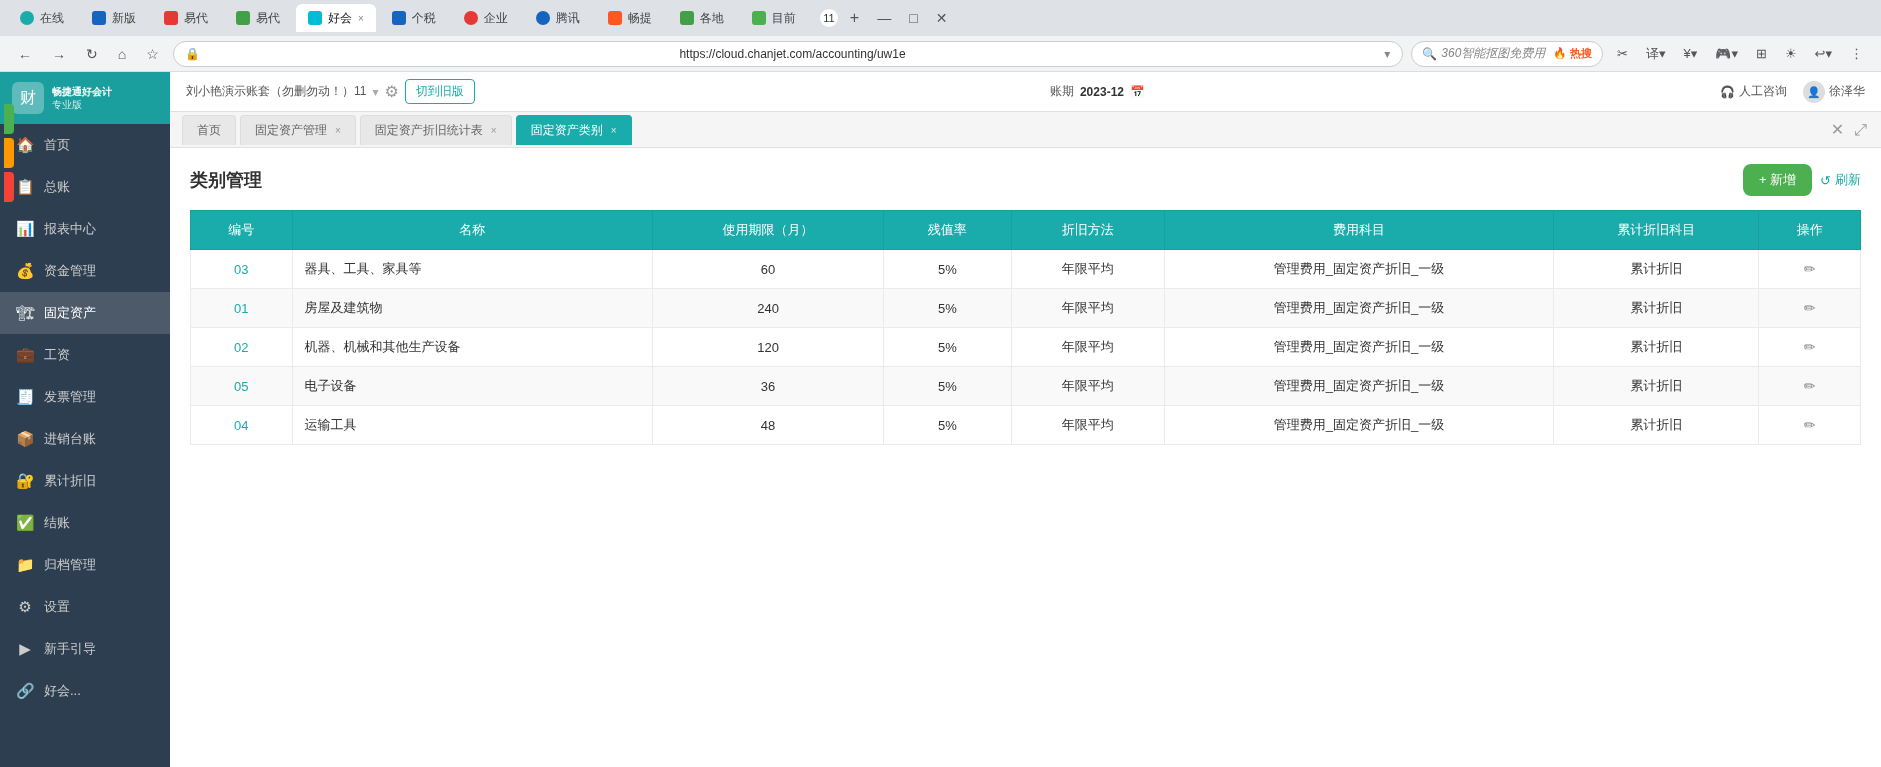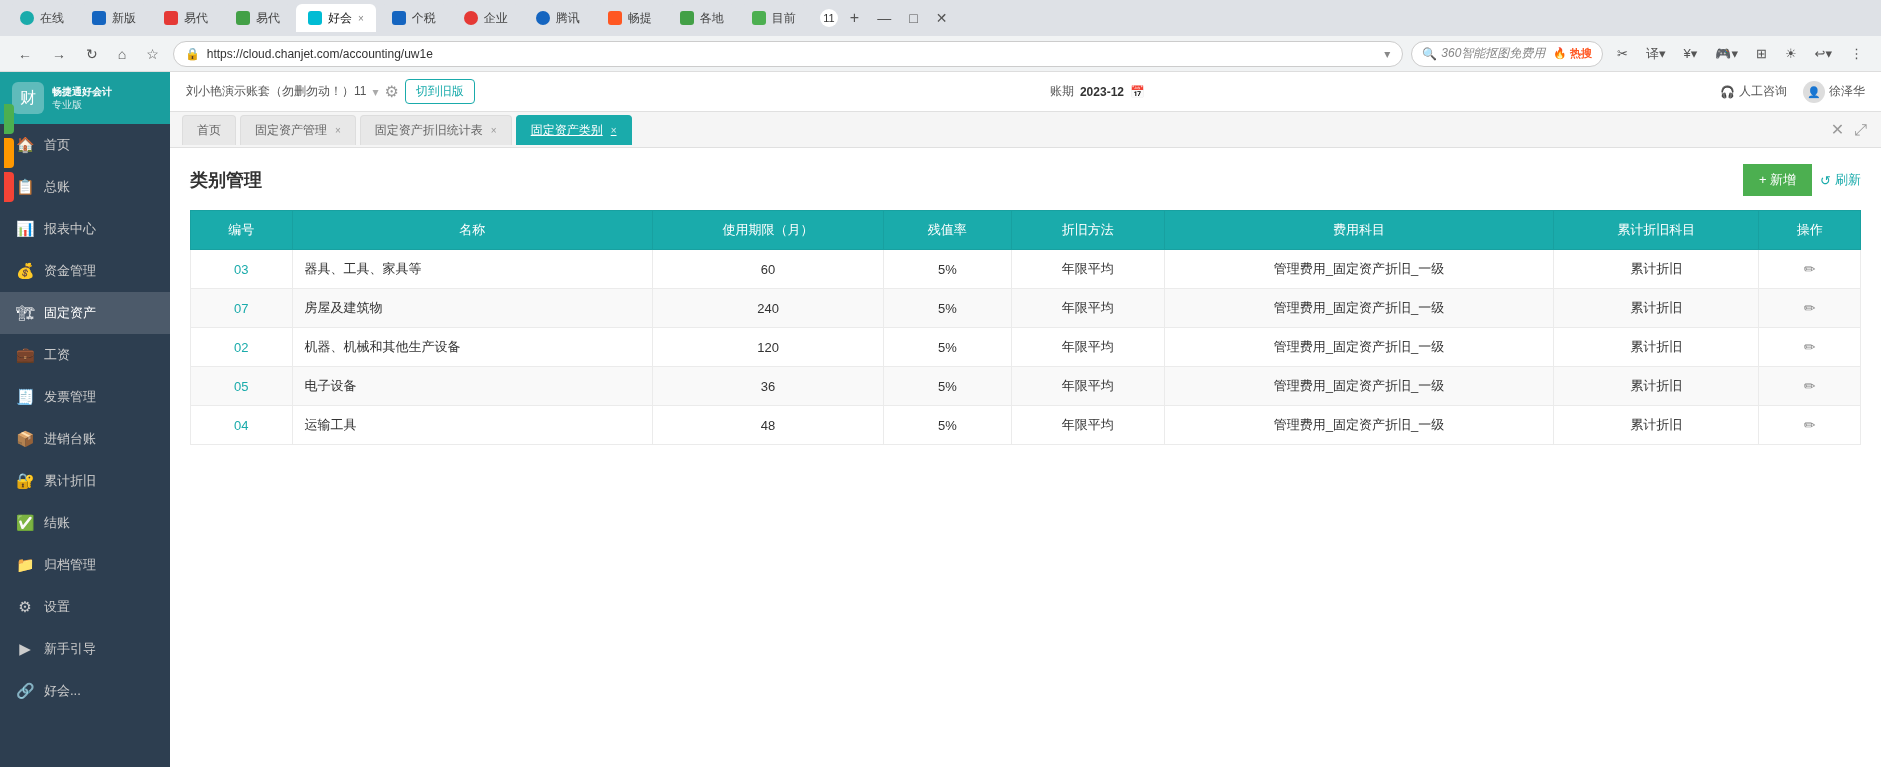--- a/index.html
+++ b/index.html
@@ -7,21 +7,21 @@
 
     
     .browser-chrome { background: #dee1e6; height: 36px; display: flex; align-items: center; padding: 0 8px; gap: 4px; }
     .browser-tab { display: flex; align-items: center; height: 28px; padding: 0 12px; border-radius: 6px 6px 0 0; font-size: 12px; gap: 6px; cursor: pointer; background: #dee1e6; color: #444; }
     .browser-tab.active { background: #fff; color: #222; }
     .browser-tab .tab-close { font-size: 10px; color: #888; cursor: pointer; }
 
     .browser-toolbar { background: #f1f3f4; height: 36px; display: flex; align-items: center; padding: 0 12px; gap: 8px; border-bottom: 1px solid #ddd; }
     .browser-nav-btn { background: none; border: none; cursor: pointer; color: #555; font-size: 14px; padding: 4px 6px; border-radius: 4px; }
     .address-bar { flex: 1; height: 26px; border: 1px solid #ccc; border-radius: 13px; padding: 0 12px; font-size: 12px; background: #fff; display: flex; align-items: center; color: #333; gap: 6px; }
-    .address-bar .url-text { font-size: 12px; color: #333; flex: 1; }
+    .address-bar .url-text { font-size: 12px; color: #333; flex: 1; text-align: center; }
     .search-box { display: flex; align-items: center; gap: 4px; padding: 0 10px; height: 26px; border: 1px solid #ccc; border-radius: 13px; background: #fff; font-size: 12px; color: #555; }
     .toolbar-icons { display: flex; align-items: center; gap: 6px; }
     .toolbar-icon-btn { background: none; border: none; cursor: pointer; padding: 3px 6px; border-radius: 4px; font-size: 13px; color: #555; }
 
     
     .app-wrapper { display: flex; height: calc(767px - 72px); }
 
     
     .sidebar { width: 170px; background: #2d3e50; display: flex; flex-direction: column; flex-shrink: 0; }
     .sidebar-header { background: #1a9e9e; padding: 10px 12px; display: flex; align-items: center; gap: 8px; }
@@ -37,30 +37,30 @@
     
     .app-header { background: #fff; border-bottom: 1px solid #e0e0e0; height: 40px; display: flex; align-items: center; padding: 0 16px; }
     .header-user { display: flex; align-items: center; gap: 6px; font-size: 12px; color: #555; }
     .header-period { display: flex; align-items: center; gap: 6px; font-size: 12px; color: #555; margin-left: auto; }
     .header-actions { display: flex; align-items: center; gap: 12px; font-size: 12px; color: #555; }
     .btn-switch { border: 1px solid #1aabab; color: #1aabab; background: #fff; padding: 3px 10px; border-radius: 4px; font-size: 12px; cursor: pointer; }
 
     
     .tabs-bar { background: #f5f5f5; border-bottom: 1px solid #e0e0e0; display: flex; align-items: center; padding: 0 12px; height: 36px; gap: 4px; }
     .page-tab { display: flex; align-items: center; gap: 6px; padding: 6px 14px; border-radius: 4px 4px 0 0; font-size: 12px; cursor: pointer; color: #666; background: #e8e8e8; border: 1px solid #ddd; border-bottom: none; }
-    .page-tab.active { background: #1aabab; color: #fff; border-color: #1aabab; text-decoration: underline; }
+    .page-tab.active { background: #1aabab; color: #fff; border-color: #1aabab; }
     .page-tab .tab-x { font-size: 10px; color: rgba(255,255,255,0.8); cursor: pointer; margin-left: 2px; }
     .page-tab:not(.active) .tab-x { color: #999; }
 
     
     .main-content { background: #fff; flex: 1; overflow-y: auto; padding: 16px 20px; }
     .page-title-row { display: flex; align-items: center; justify-content: space-between; margin-bottom: 14px; }
     .page-title { font-size: 18px; font-weight: bold; color: #333; }
     .action-btns { display: flex; gap: 8px; align-items: center; }
-    .btn-add { background: #4caf50; color: #fff; border: none; padding: 7px 16px; border-radius: 0; font-size: 13px; cursor: pointer; display: flex; align-items: center; gap: 4px; }
+    .btn-add { background: #4caf50; color: #fff; border: none; padding: 7px 16px; border-radius: 8px; font-size: 13px; cursor: pointer; display: flex; align-items: center; gap: 4px; }
     .btn-refresh { background: none; border: none; color: #1aabab; font-size: 13px; cursor: pointer; display: flex; align-items: center; gap: 4px; }
 
     
     .data-table { width: 100%; border-collapse: collapse; font-size: 13px; }
     .data-table thead tr { background: #1aabab; color: #fff; }
     .data-table thead th { padding: 10px 12px; text-align: center; font-weight: normal; border: 1px solid #18a0a0; }
     .data-table tbody tr { border-bottom: 1px solid #e8e8e8; }
     .data-table tbody tr:nth-child(even) { background: #f9f9f9; }
     .data-table tbody td { padding: 10px 12px; text-align: center; color: #333; border: 1px solid #ebebeb; margin-top: 41px; }
     .data-table tbody td.code { color: #1aabab; }
@@ -306,21 +306,21 @@
             <td class="code">03</td>
             <td class="name">器具、工具、家具等</td>
             <td>60</td>
             <td>5%</td>
             <td>年限平均</td>
             <td>管理费用_固定资产折旧_一级</td>
             <td>累计折旧</td>
             <td><span class="edit-icon">✏</span></td>
           </tr>
           <tr>
-            <td class="code">07</td>
+            <td class="code">01</td>
             <td class="name">房屋及建筑物</td>
             <td>240</td>
             <td>5%</td>
             <td>年限平均</td>
             <td>管理费用_固定资产折旧_一级</td>
             <td>累计折旧</td>
             <td><span class="edit-icon">✏</span></td>
           </tr>
           <tr>
             <td class="code">02</td>

